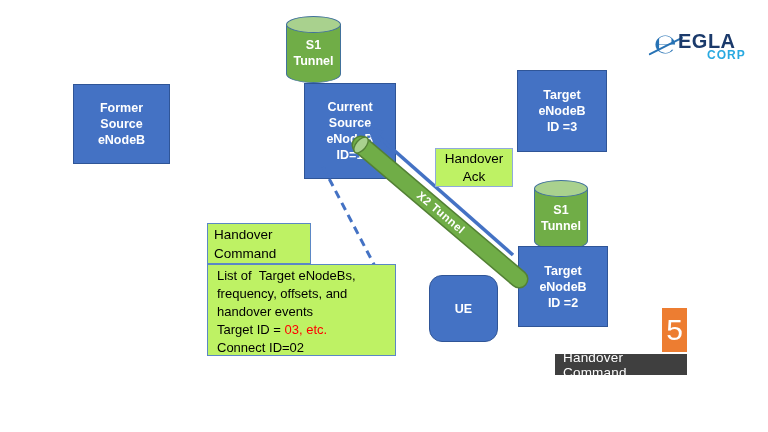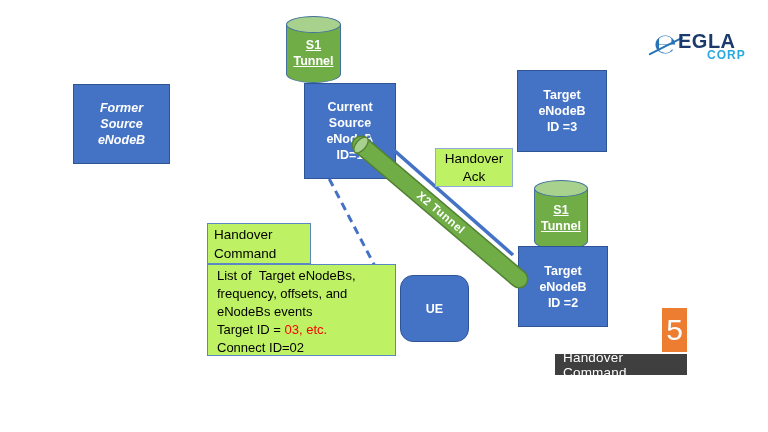--- a/index.html
+++ b/index.html
@@ -7,37 +7,37 @@
     position:relative;width:768px;height:432px;background:#ffffff;overflow:hidden;
     font-family:"Liberation Sans", sans-serif;
   }
   
   .node{
     position:absolute;background:#4472C4;border:1.4px solid #2F5597;
     color:#fff;font-weight:bold;font-size:12.5px;line-height:16px;
     display:flex;align-items:center;justify-content:center;text-align:center;
     white-space:pre-line;box-sizing:border-box;
   }
-  .node.rounded{border-radius:13px;}
+  .node.rounded{border-radius:13px;margin-left:29px;}
   
   .cyl{position:absolute;}
   .cyl-body{
     position:absolute;left:0;right:0;top:8px;bottom:0;background:#70AD47;
     border:1.5px solid #41719C;border-radius:0 0 50% 50% / 0 0 9px 9px;
     box-sizing:border-box;
   }
   .cyl-top{
     position:absolute;left:0;right:0;top:0;height:17px;background:#A9D18E;
     border:1.5px solid #41719C;border-radius:50%;box-sizing:border-box;
   }
   .cyl-label{
     position:absolute;left:0;right:0;top:0;bottom:0;display:flex;
     align-items:center;justify-content:center;text-align:center;
     color:#fff;font-weight:bold;font-size:12.5px;line-height:16px;
-    white-space:pre-line;padding-top:6px;box-sizing:border-box;text-decoration:underline;
+    white-space:pre-line;padding-top:6px;box-sizing:border-box;
   }
   
   .whitebox{
     position:absolute;background:#bef264;box-sizing:border-box;color:#000;
   }
   .ack{
     border:1.2px solid #8FAADC;font-size:13.5px;line-height:18px;
     display:flex;align-items:center;justify-content:center;text-align:center;
     white-space:pre-line;
   }
@@ -99,21 +99,21 @@
 Tunnel</div>
   </div>
 
   <div class="cyl" style="left:534px;top:180px;width:54px;height:70px;">
     <div class="cyl-body"></div>
     <div class="cyl-top"></div>
     <div class="cyl-label">S1
 Tunnel</div>
   </div>
 
-  <div class="node" style="left:73px;top:84px;width:97px;height:80px;font-style:italic;">Former
+  <div class="node" style="left:73px;top:84px;width:97px;height:80px;">Former
 Source
 eNodeB</div>
 
   <div class="node" style="left:270px;top:83px;width:92px;height:96px;margin-left:34px;">Current
 Source
 eNodeB
 ID=1</div>
 
   <div class="node" style="left:517px;top:70px;width:90px;height:82px;">Target
 eNodeB
@@ -146,21 +146,21 @@
 
   <div class="whitebox ack" style="left:435px;top:148px;width:78px;height:39px;">Handover
 Ack</div>
 
   <div class="whitebox cmdtitle" style="left:207px;top:223px;width:104px;height:41px;">Handover
 Command</div>
 
   <div class="whitebox listbox" style="left:207px;top:264px;width:189px;height:92px;padding-left:9px;">
     <div class="ln">List of  Target eNodeBs,</div>
     <div class="ln">frequency, offsets, and</div>
-    <div class="ln">eNodeBs events</div>
+    <div class="ln">handover events</div>
     <div class="ln"><span>Target ID = </span><span class="hl-red">03, etc.</span></div>
     <div class="ln">Connect ID=02</div>
   </div>
 
   <div class="badge" style="left:662px;top:308px;width:25px;height:44px;">5</div>
 
   <div class="caption-bar" style="left:555px;top:354px;width:132px;height:21px;">Handover Command</div>
 
 </div>
 

